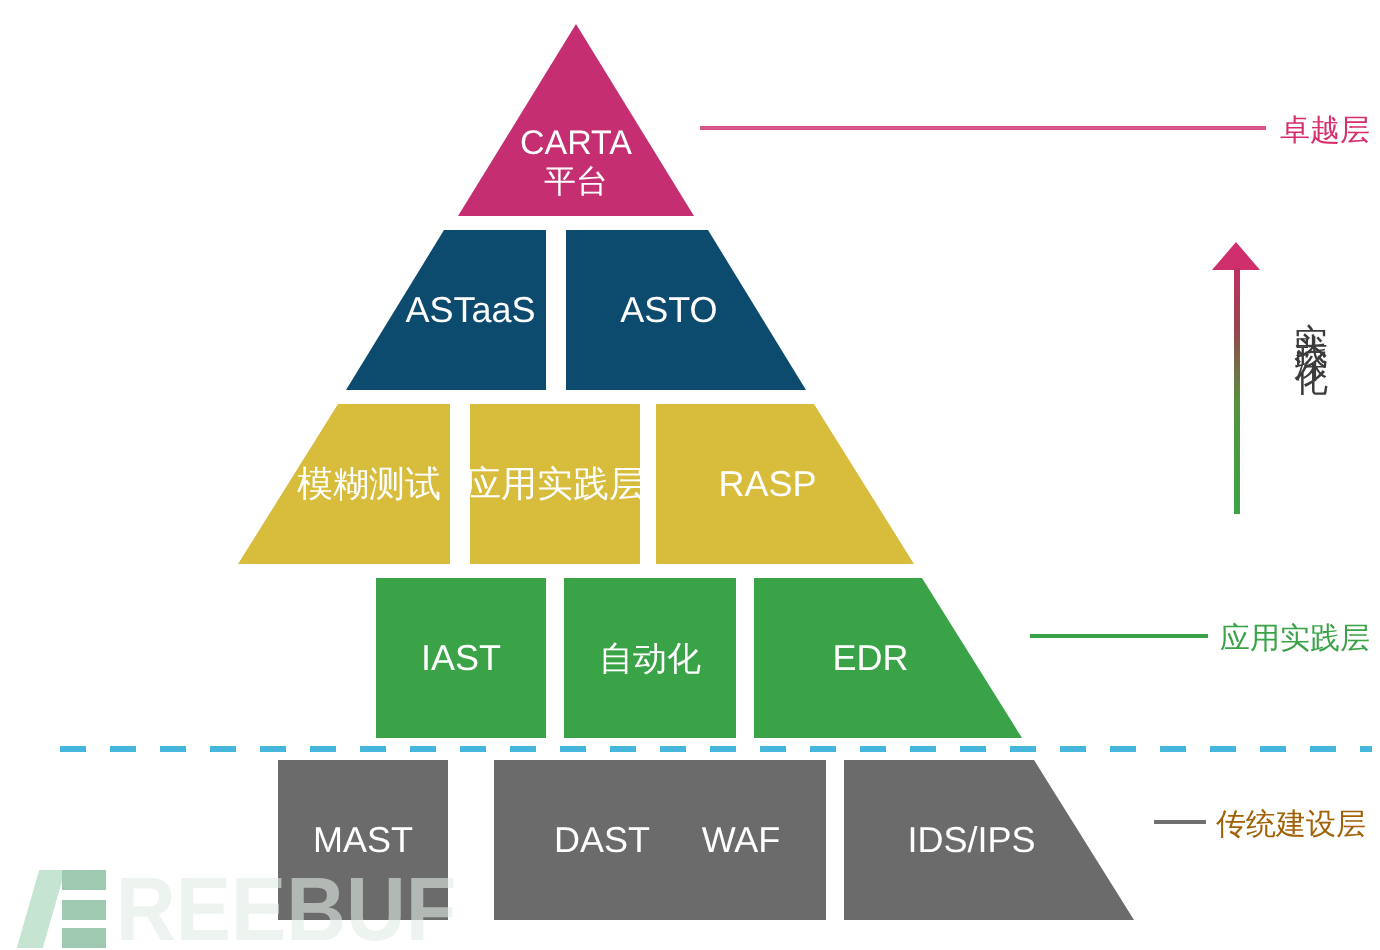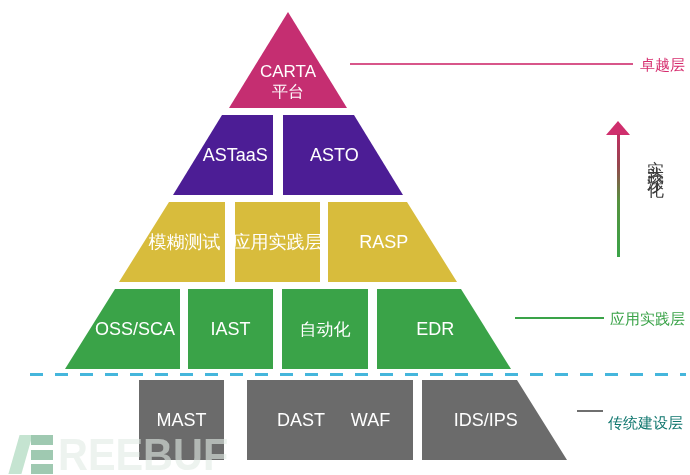--- a/index.html
+++ b/index.html
@@ -12,21 +12,21 @@
   
   .blk {
     position:absolute; height:80px; box-sizing:border-box;
     display:flex; align-items:center; justify-content:center;
     color:#ffffff; font-size:18px; white-space:nowrap;
   }
   .trap-l { clip-path: polygon(var(--s) 0, 100% 0, 100% 100%, 0 100%); padding-left: calc(var(--s) * 0.5); }
   .trap-r { clip-path: polygon(0 0, calc(100% - var(--s)) 0, 100% 100%, 0 100%); padding-right: calc(var(--s) * 0.35); }
 
   .c-pink   { background:#c52e71; }
-  .c-orange { background:#4c1d95; }
+  .c-orange { background:#0c4a6e; }
   .c-yellow { background:#d8bc3c; }
   .c-green  { background:#3aa348; }
   .c-gray   { background:#6b6b6b; }
 
   .tri {
     position:absolute; left:229px; top:12px; width:118px; height:96px;
     clip-path: polygon(50% 0, 100% 100%, 0 100%);
     display:flex; flex-direction:column; align-items:center; justify-content:flex-end;
     color:#fff; text-align:right; padding-bottom:7px; box-sizing:border-box;
   }
@@ -43,21 +43,21 @@
 
   
   .ann-line { position:absolute; height:2px; }
   .line-pink  { left:350px; top:63px;  width:283px; background:#d8568a; }
   .line-green { left:515px; top:317px; width:89px;  background:#3aa348; }
   .line-gray  { left:577px; top:410px; width:26px;  background:#6f6f6f; }
 
   .ann-label { position:absolute; font-size:15px; white-space:nowrap; }
   .lab-pink  { left:640px; top:56px;  color:#d62d6e; }
   .lab-green { left:610px; top:310px; color:#3aa348; }
-  .lab-gray  { left:608px; top:414px; color:#0f766e; }
+  .lab-gray  { left:608px; top:403px; color:#a16207; }
 
   
   .arrow-line {
     position:absolute; left:617px; top:134px; width:3px; height:123px;
     background: linear-gradient(to top, #3aa348 0%, #56923f 45%, #96454d 75%, #c02f63 100%);
   }
   .arrow-head {
     position:absolute; left:606px; top:121px; width:0; height:0;
     border-left:12px solid transparent; border-right:12px solid transparent;
     border-bottom:14px solid #cf2f6d;
@@ -103,23 +103,20 @@
   <div class="blk c-yellow trap-l" style="left:119px; top:202px; width:106px; --s:50px">
     <span>模糊测试</span>
   </div>
   <div class="blk c-yellow" style="left:235px; top:202px; width:85px">
     <span>应用实践层</span>
   </div>
   <div class="blk c-yellow trap-r" style="left:328px; top:202px; width:129px; --s:50px">
     <span>RASP</span>
   </div>
 
-  <div class="blk c-green trap-l" style="left:65px; top:289px; width:115px; --s:50px">
-    <span>OSS/SCA</span>
-  </div>
   <div class="blk c-green" style="left:188px; top:289px; width:85px">
     <span>IAST</span>
   </div>
   <div class="blk c-green" style="left:282px; top:289px; width:86px">
     <span class="two-line">
       <span>自动化</span>
     </span>
   </div>
   <div class="blk c-green trap-r" style="left:377px; top:289px; width:134px; --s:50px">
     <span>EDR</span>

